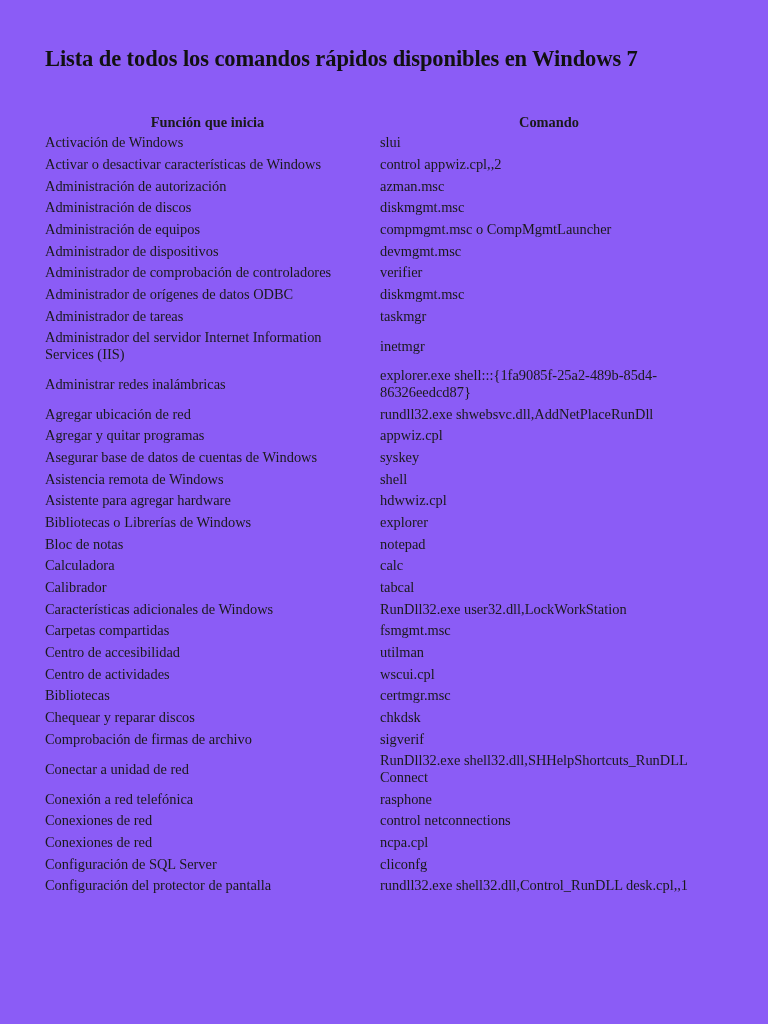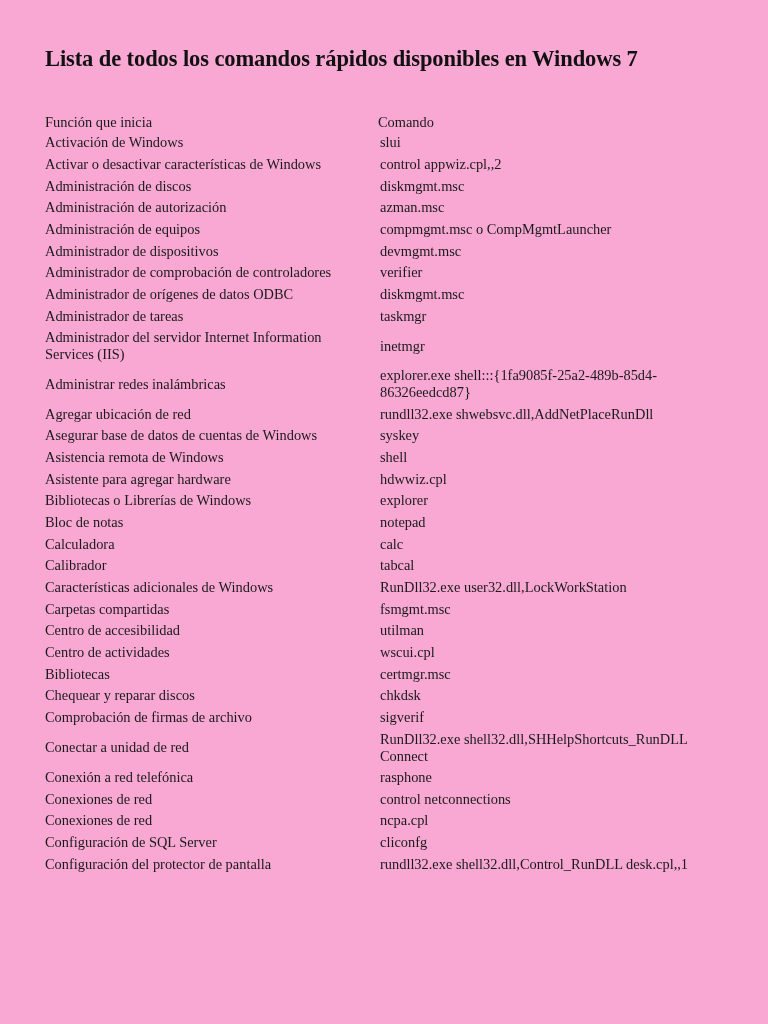--- a/index.html
+++ b/index.html
@@ -12,21 +12,21 @@
       height: 1024px;
       position: relative;
       overflow: hidden;
       font-family: "Liberation Serif", "DejaVu Serif", serif;
       color: #1a1a1a;
     }
     .page {
       position: absolute;
       left: 0; top: 0;
       width: 768px; height: 1024px;
-      background: #f9a8d4;
+      background: #8b5cf6;
     }
     .title {
       position: absolute;
       left: 45px;
       top: 46px;
       margin: 0;
       font-size: 22.5px;
       font-weight: bold;
       letter-spacing: -0.1px;
       color: #111;
@@ -34,22 +34,22 @@
     }
     table.cmds {
       position: absolute;
       left: 41px;
       top: 111px;
       border-collapse: collapse;
       font-size: 14.4px;
       line-height: 17px;
     }
     table.cmds th {
-      font-weight: normal;
-      text-align: left;
+      font-weight: bold;
+      text-align: center;
       padding: 2px 4px 1px 4px;
       height: 18px;
       vertical-align: middle;
     }
     table.cmds td {
       padding: 2px 4px 2px 4px;
       vertical-align: middle;
       height: 17.7px;
     }
     table.cmds td.fn { width: 325px; }
@@ -72,26 +72,26 @@
     <tbody id="rows">
         <tr>
           <td class="fn">Activación de Windows</td>
           <td class="cmd">slui</td>
         </tr>
         <tr>
           <td class="fn">Activar o desactivar características de Windows</td>
           <td class="cmd">control appwiz.cpl,,2</td>
         </tr>
         <tr>
+          <td class="fn">Administración de autorización</td>
+          <td class="cmd">azman.msc</td>
+        </tr>
+        <tr>
           <td class="fn">Administración de discos</td>
           <td class="cmd">diskmgmt.msc</td>
-        </tr>
-        <tr>
-          <td class="fn">Administración de autorización</td>
-          <td class="cmd">azman.msc</td>
         </tr>
         <tr>
           <td class="fn">Administración de equipos</td>
           <td class="cmd">compmgmt.msc o CompMgmtLauncher</td>
         </tr>
         <tr>
           <td class="fn">Administrador de dispositivos</td>
           <td class="cmd">devmgmt.msc</td>
         </tr>
         <tr>
@@ -110,20 +110,24 @@
           <td class="fn">Administrador del servidor Internet Information Services (IIS)</td>
           <td class="cmd">inetmgr</td>
         </tr>
         <tr class="tall">
           <td class="fn">Administrar redes inalámbricas</td>
           <td class="cmd">explorer.exe shell:::{1fa9085f-25a2-489b-85d4-86326eedcd87}</td>
         </tr>
         <tr>
           <td class="fn">Agregar ubicación de red</td>
           <td class="cmd">rundll32.exe shwebsvc.dll,AddNetPlaceRunDll</td>
+        </tr>
+        <tr>
+          <td class="fn">Agregar y quitar programas</td>
+          <td class="cmd">appwiz.cpl</td>
         </tr>
         <tr>
           <td class="fn">Asegurar base de datos de cuentas de Windows</td>
           <td class="cmd">syskey</td>
         </tr>
         <tr>
           <td class="fn">Asistencia remota de Windows</td>
           <td class="cmd">shell</td>
         </tr>
         <tr>

